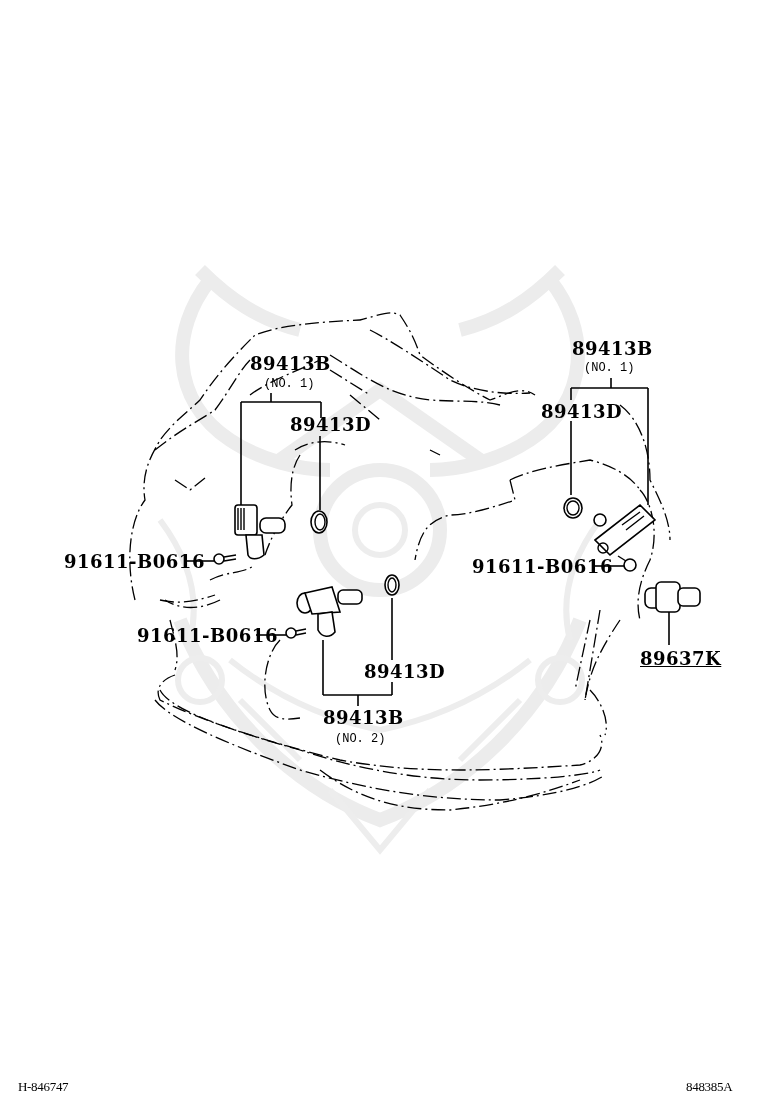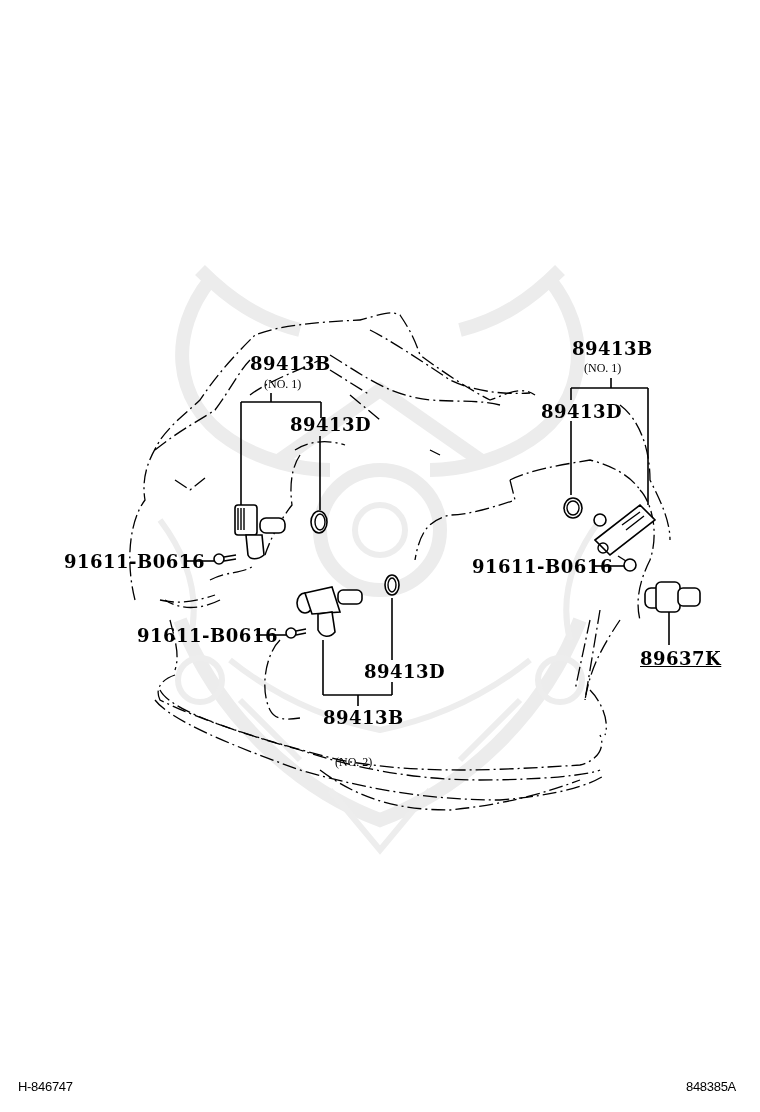--- a/index.html
+++ b/index.html
@@ -1,20 +1,20 @@
 <!DOCTYPE html>
 <html><head>
   <meta charset="utf-8">
   <style>
     html, body { margin: 0; padding: 0; background: #ffffff; }
     body { width: 760px; height: 1112px; position: relative; overflow: hidden; font-family: "DejaVu Sans Mono", monospace; }
     #diagram { position: absolute; left: 0; top: 0; width: 760px; height: 1112px; }
     .lbl { position: absolute; font-family: "DejaVu Serif", serif; font-weight: bold; font-size: 18px; color: #000; white-space: nowrap; letter-spacing: 0.5px; line-height: 1; }
-    .sub { position: absolute; font-family: Liberation Serif, serif; font-size: 12px; color: #000; white-space: nowrap; line-height: 1; }
-    .foot { position: absolute; font-family: Liberation Sans, sans-serif; font-size: 13px; color: #000; white-space: nowrap; line-height: 1; letter-spacing: -0.3px; }
+    .sub { position: absolute; font-family: Liberation Mono, monospace; font-size: 12px; color: #000; white-space: nowrap; line-height: 1; }
+    .foot { position: absolute; font-family: Liberation Serif, serif; font-size: 13px; color: #000; white-space: nowrap; line-height: 1; letter-spacing: -0.3px; }
     .wm { stroke: #ececec; fill: none; stroke-width: 14; }
     .wm-thin { stroke: #ededed; fill: none; stroke-width: 6; }
     .dash { stroke: #000; fill: none; stroke-width: 1.3; stroke-dasharray: 14 4 2 4; }
     .solid { stroke: #000; fill: none; stroke-width: 1.4; }
     .lead { stroke: #000; fill: none; stroke-width: 1.6; }
     .part { stroke: #000; fill: #fff; stroke-width: 1.6; }
   </style>
 </head>
 <body>
 
@@ -138,21 +138,21 @@
   </g>
 </svg>
 
 <div class="lbl" style="left:250px; top:355px;">89413B</div>
 <div class="sub" style="left:264px; top:378px;">(NO. 1)</div>
 <div class="lbl" style="left:290px; top:416px;">89413D</div>
 <div class="lbl" style="left:64px; top:553px;">91611-B0616</div>
 <div class="lbl" style="left:137px; top:627px;">91611-B0616</div>
 <div class="lbl" style="left:364px; top:663px;">89413D</div>
 <div class="lbl" style="left:323px; top:709px;">89413B</div>
-<div class="sub" style="left:335px; top:756px;">(NO. 2)</div>
+<div class="sub" style="left:335px; top:733px;">(NO. 2)</div>
 <div class="lbl" style="left:572px; top:340px;">89413B</div>
 <div class="sub" style="left:584px; top:362px;">(NO. 1)</div>
 <div class="lbl" style="left:541px; top:403px;">89413D</div>
 <div class="lbl" style="left:472px; top:558px;">91611-B0616</div>
 <div class="lbl" style="left:640px; top:650px;text-decoration:underline;">89637K</div>
 
 <div class="foot" style="left:18px; top:1080px;">H-846747</div>
 <div class="foot" style="left:686px; top:1080px;">848385A</div>
 
 </body></html>

